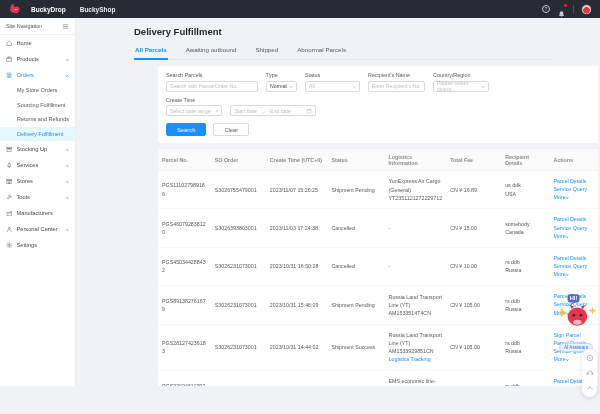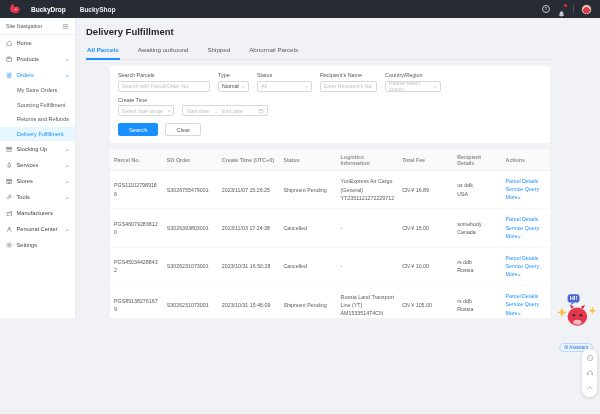--- a/index.html
+++ b/index.html
@@ -17,21 +17,21 @@
   .topbar-right { margin-left:auto; display:flex; align-items:center; gap:7px; }
   .help-circle { width:8px; height:8px; border:0.8px solid #c3c8cf; border-radius:50%; color:#c3c8cf;
     font-size:5px; display:flex; align-items:center; justify-content:center; }
   .bell-wrap { position:relative; width:9px; height:9px; }
   .bell-wrap svg { width:9px; height:9px; }
   .bell-dot { position:absolute; top:-1px; right:-1px; width:3.5px; height:3.5px; background:#f5222d; border-radius:50%; }
   .tb-divider { width:1px; height:8px; background:#4a505a; }
   .avatar { width:11px; height:11px; border-radius:50%;
     background: radial-gradient(circle at 50% 60%, #e5364e 0 45%, #e8c8a8 46% 100%); border:1px solid #3a414b; }
   
-  .app { display:flex; height:300px; }
+  .app { display:flex; height:368px;gap:48px; }
   .sidebar { width:76px; background:#fff; flex-shrink:0; border-right:1px solid #ececec; overflow:hidden; }
   .side-head { height:17px; display:flex; align-items:center; justify-content:space-between;
     padding:0 6px; border-bottom:1px solid #f0f0f0; color:#595959; font-size:5.4px; }
   .side-item { height:16px; display:flex; align-items:center; gap:4px; padding:0 6px;
     font-size:5.7px; color:#454545; cursor:pointer; white-space:nowrap; }
   .side-item svg { width:6.5px; height:6.5px; flex-shrink:0; }
   .side-item .chev { margin-left:auto; font-size:4.5px; color:#9a9a9a; transform:scaleY(.8); }
   .side-item.accent, .side-item.accent .chev { color:#1890ff; }
   .side-sub { height:14.5px; display:flex; align-items:center; padding-left:17px;
     font-size:5.5px; color:#555; cursor:pointer; white-space:nowrap; }

